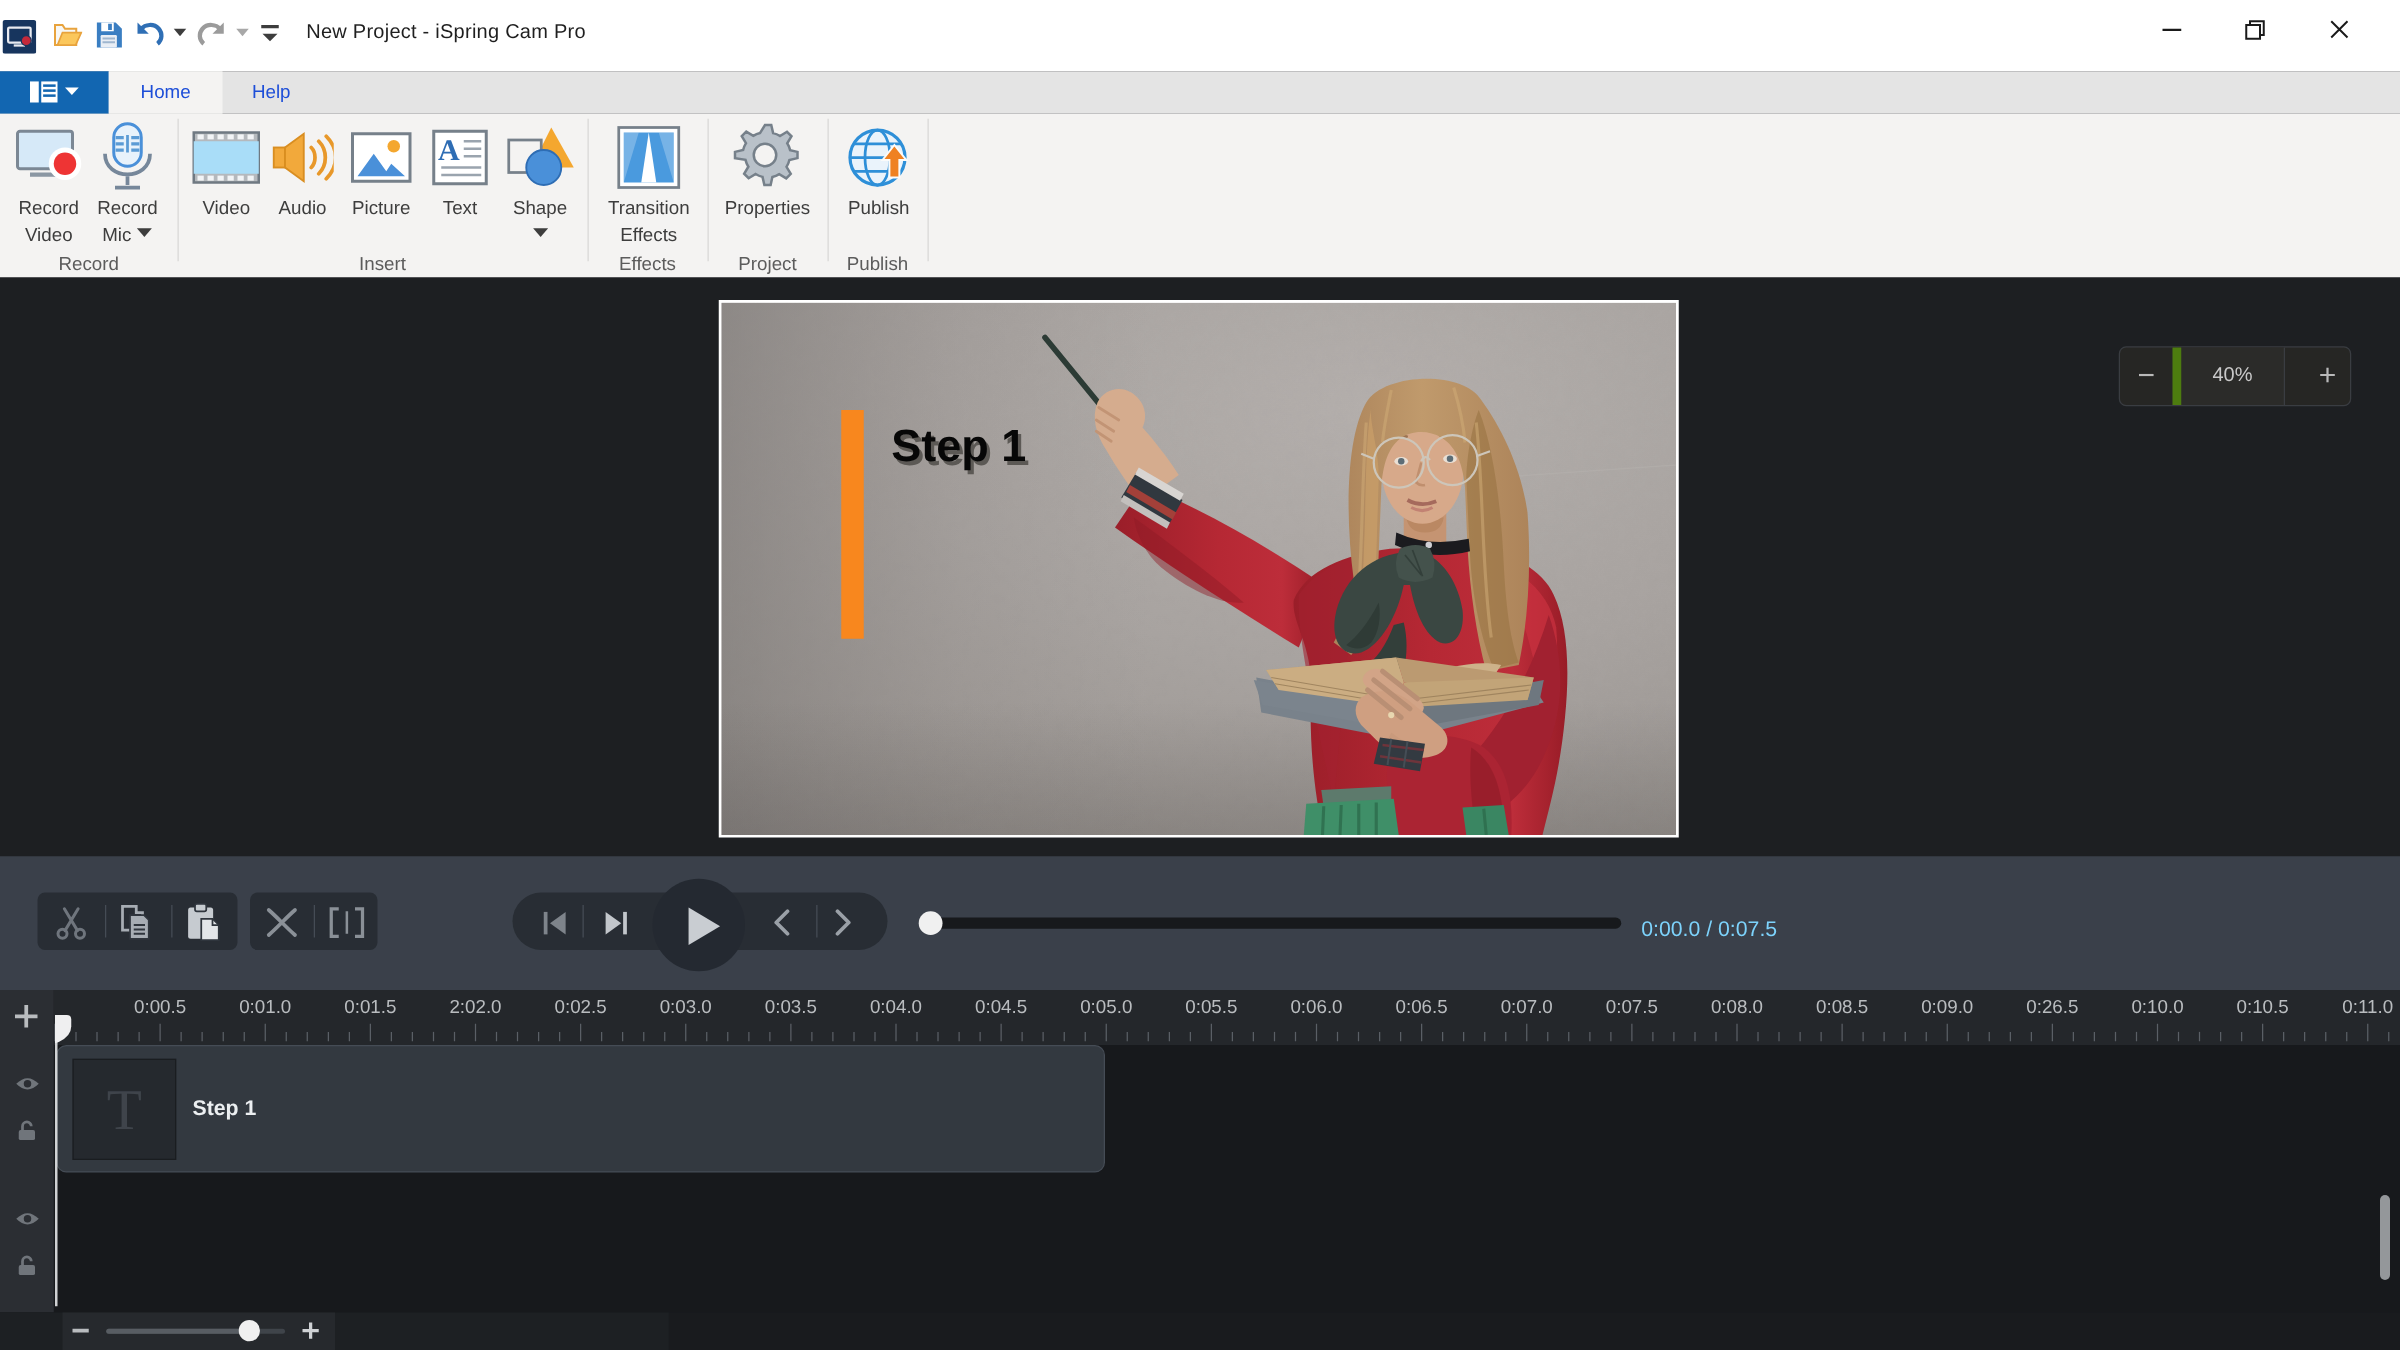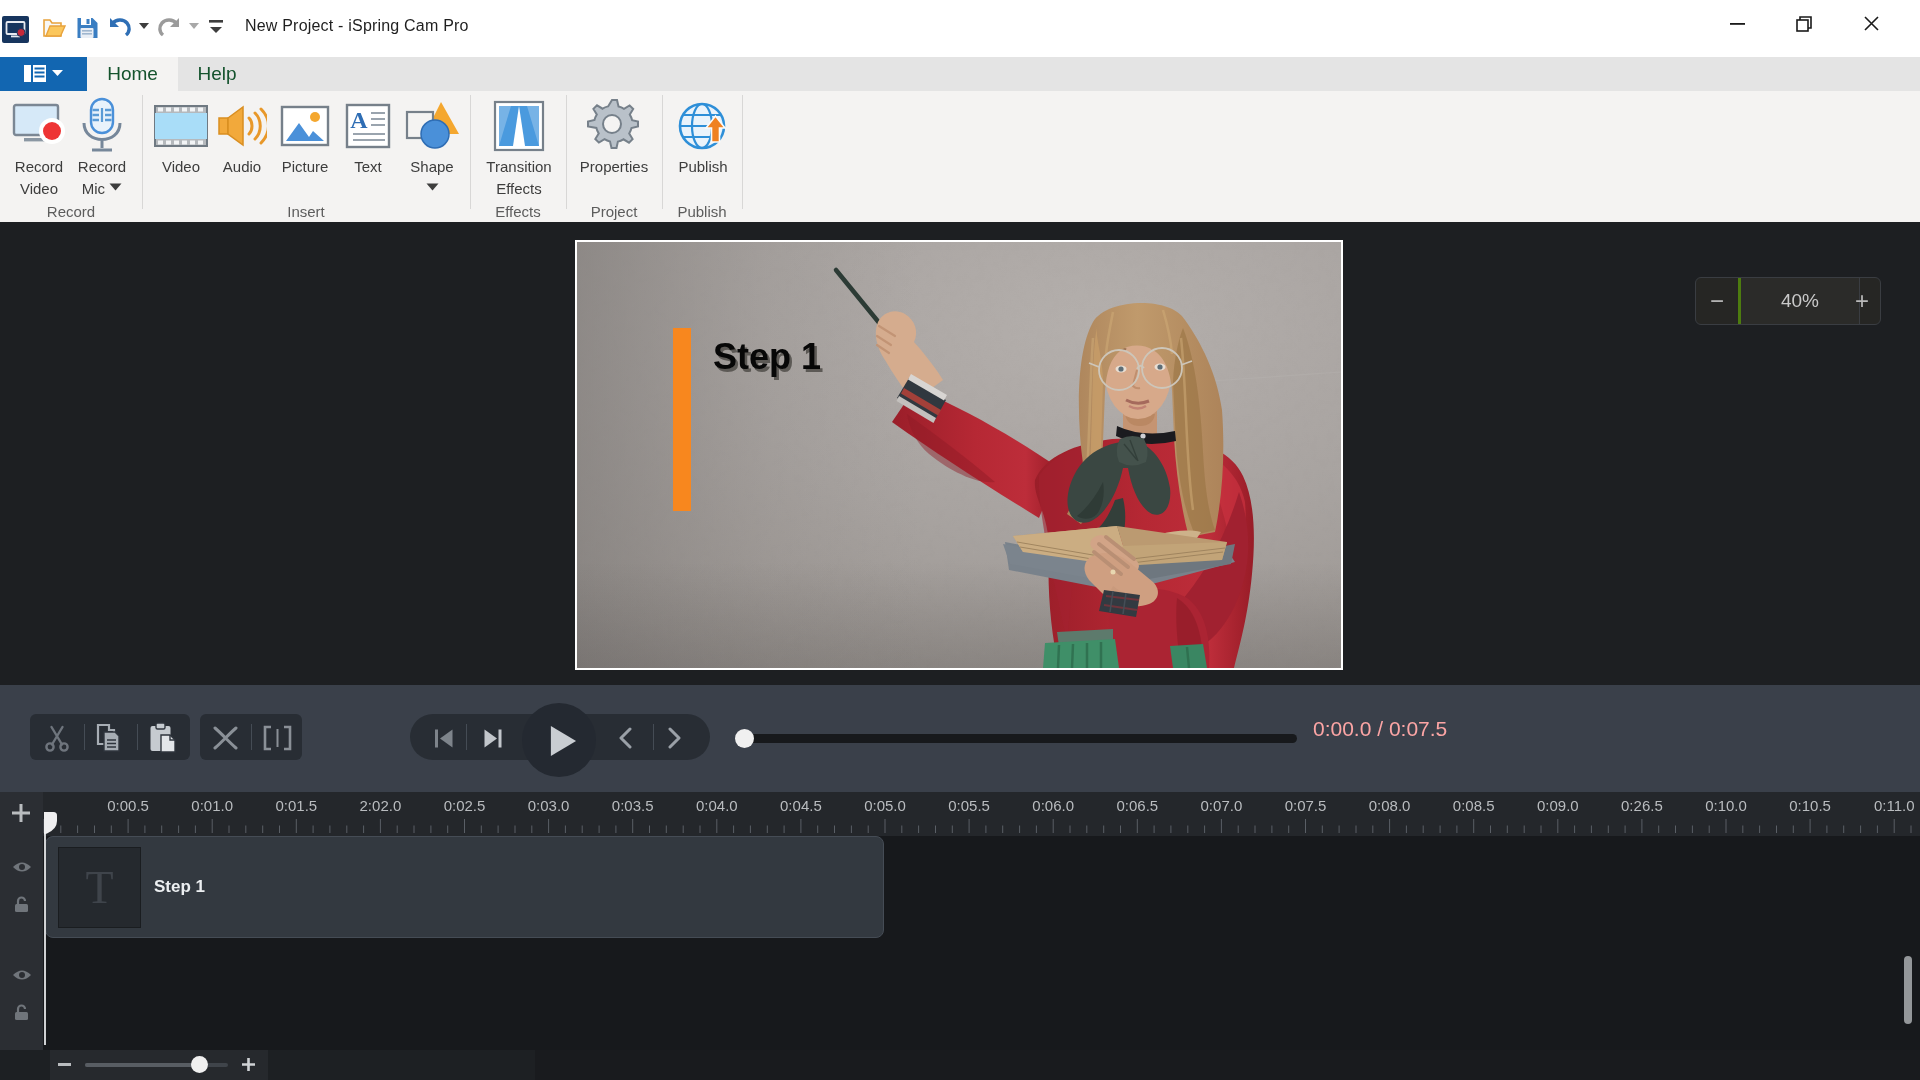--- a/index.html
+++ b/index.html
@@ -4,21 +4,21 @@
 <style>
 * { margin:0; padding:0; box-sizing:border-box; }
 html,body { width:1920px; height:1080px; overflow:hidden; background:#1d1f22; font-family:"Liberation Sans",sans-serif; }
 #titlebar { position:absolute; left:0; top:0; width:1920px; height:57px; background:#ffffff; }
 #apicon { position:absolute; left:2px; top:16px; }
 .qat { position:absolute; top:15px; }
 #title { position:absolute; left:245px; top:17px; font-size:16px; color:#1f1f1f; letter-spacing:0.2px; }
 #winbtns { position:absolute; right:0; top:0; height:57px; }
 #tabrow { position:absolute; left:0; top:57px; width:1920px; height:34px; background:#e4e4e4; }
 #menubtn { position:absolute; left:0; top:0; width:87px; height:34px; background:#1266b1; }
-.tab { position:absolute; top:0; height:34px; line-height:34px; font-size:19px; color:#14532d; text-align:center; }
+.tab { position:absolute; top:0; height:34px; line-height:34px; font-size:15px; color:#1d4ed8; text-align:center; }
 #tabhome { left:87px; width:91px; background:#f4f3f2; }
 #tabhelp { left:178px; width:78px; }
 #ribbon { position:absolute; left:0; top:91px; width:1920px; height:131px; background:#f4f3f2; }
 .rbtn { position:absolute; top:6px; text-align:center; color:#3d3d3d; font-size:15px; }
 .rbtn .ric { height:57px; display:flex; align-items:center; justify-content:center; }
 .rbtn .rlab { line-height:22px; margin-top:2px; }
 .rgname { position:absolute; top:112px; font-size:15px; color:#5c5c5c; text-align:center; }
 .rsep { position:absolute; top:4px; width:1px; height:114px; background:#d8d7d6; }
 #canvas { position:absolute; left:0; top:222px; width:1920px; height:463px; background:#1d1f22; }
 #preview { position:absolute; left:575px; top:18px; width:768px; height:430px; background:#fff; padding:2px; }
@@ -383,21 +383,21 @@
 <path d="M529 354 l33 4 M527 363 l33 5" stroke="#6e343b" stroke-width="2" fill="none"></path>
 <path d="M536 349 l-3 21 M549 351 l-3 21" stroke="#454d55" stroke-width="1.6" fill="none"></path>
 
 <rect x="96" y="86" width="18" height="183" fill="#f8871e"></rect>
 <text x="136" y="127" font-family="Liberation Sans,sans-serif" font-size="36" font-weight="bold" fill="#55524e" opacity="0.9" transform="translate(2.5,3)">Step 1</text>
 <text x="136" y="127" font-family="Liberation Sans,sans-serif" font-size="36" font-weight="bold" fill="#070707">Step 1</text>
 </svg></div>
     </div>
   <div id="zoomctl">
     <div class="zc" style="left:0;width:42px;font-size:24px;color:#b9b9b9">−</div>
-    <div class="zc" style="left:42px;width:122px;font-size:19px;border-left:3px solid #4d7c0f;border-right:1px solid #3a3d42;background:#2b2b29">40%</div>
+    <div class="zc" style="left:42px;width:90px;font-size:16px;border-left:7px solid #4d7c0f;border-right:1px solid #3a3d42;background:#2b2b29">40%</div>
     <div class="zc" style="right:0;width:36px;font-size:24px;color:#b9b9b9">+</div>
   </div>
 </div>
 
 <div id="playbar">
   <div class="pgroup" style="left:30px;width:160px"></div>
   <div class="pgroup" style="left:200px;width:102px"></div>
   <div class="pgroup" style="left:410px;width:300px;border-radius:23px"></div>
   <div class="psep" style="left:84px"></div>
   <div class="psep" style="left:137px"></div>
@@ -458,21 +458,21 @@
 
   <svg style="position:absolute;left:618px;top:727px;margin-top:-685px" width="14" height="22" viewBox="0 0 14 22">
     <path d="M12 2 L3 11 L12 20" fill="none" stroke="#9aa0a7" stroke-width="3" stroke-linecap="round" stroke-linejoin="round"></path>
   </svg>
 
   <svg style="position:absolute;left:668px;top:727px;margin-top:-685px" width="14" height="22" viewBox="0 0 14 22">
     <path d="M2 2 L11 11 L2 20" fill="none" stroke="#9aa0a7" stroke-width="3" stroke-linecap="round" stroke-linejoin="round"></path>
   </svg>
   <div style="position:absolute;left:745px;top:49px;width:552px;height:9px;background:#17191c;border-radius:5px"></div>
   <div style="position:absolute;left:735px;top:44px;width:19px;height:19px;border-radius:50%;background:#f0f0f0"></div>
-  <div style="position:absolute;left:1313px;top:32px;font-size:21px;color:#fca5a5">0:00.0 / 0:07.5</div>
+  <div style="position:absolute;left:1313px;top:49px;font-size:17px;color:#7dd3fc">0:00.0 / 0:07.5</div>
 </div>
 
 <div id="timeline">
   <div id="ruler">
       <svg style="position:absolute;left:0;top:0" width="1877" height="44" viewBox="0 0 1877 44">
         <g stroke="#5a5f66" stroke-width="1">
           <line x1="1.0" y1="27" x2="1.0" y2="41"></line>
           <line x1="17.8" y1="33.5" x2="17.8" y2="41"></line>
           <line x1="34.6" y1="33.5" x2="34.6" y2="41"></line>
           <line x1="51.5" y1="33.5" x2="51.5" y2="41"></line>

